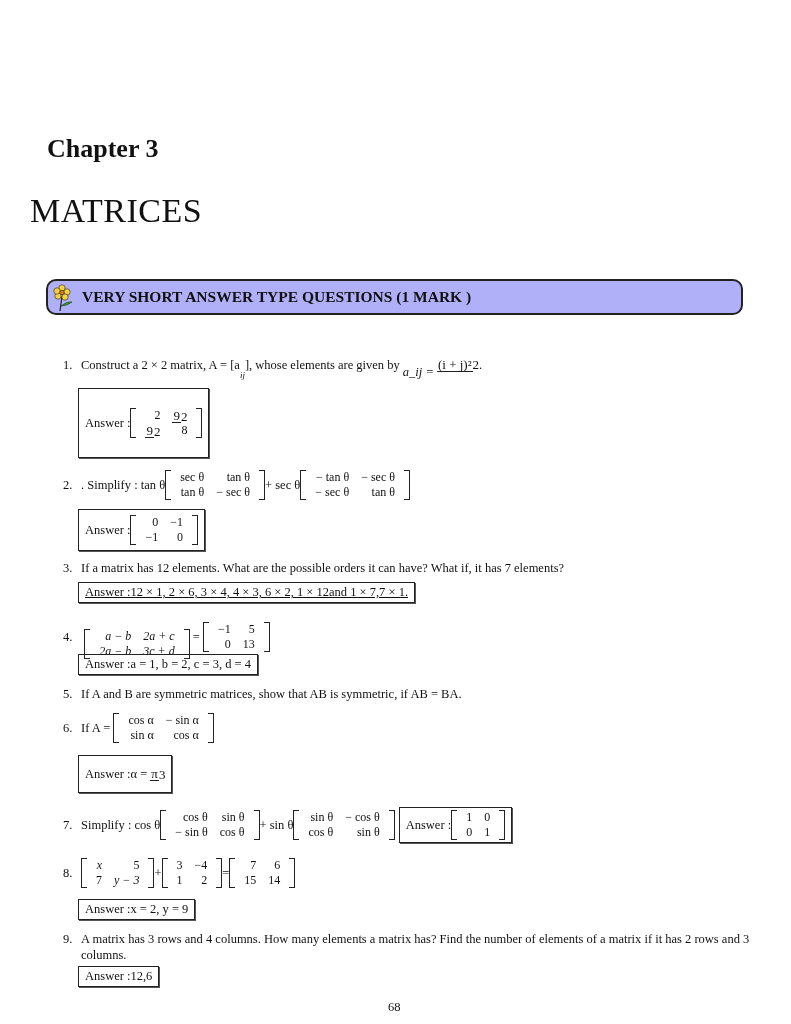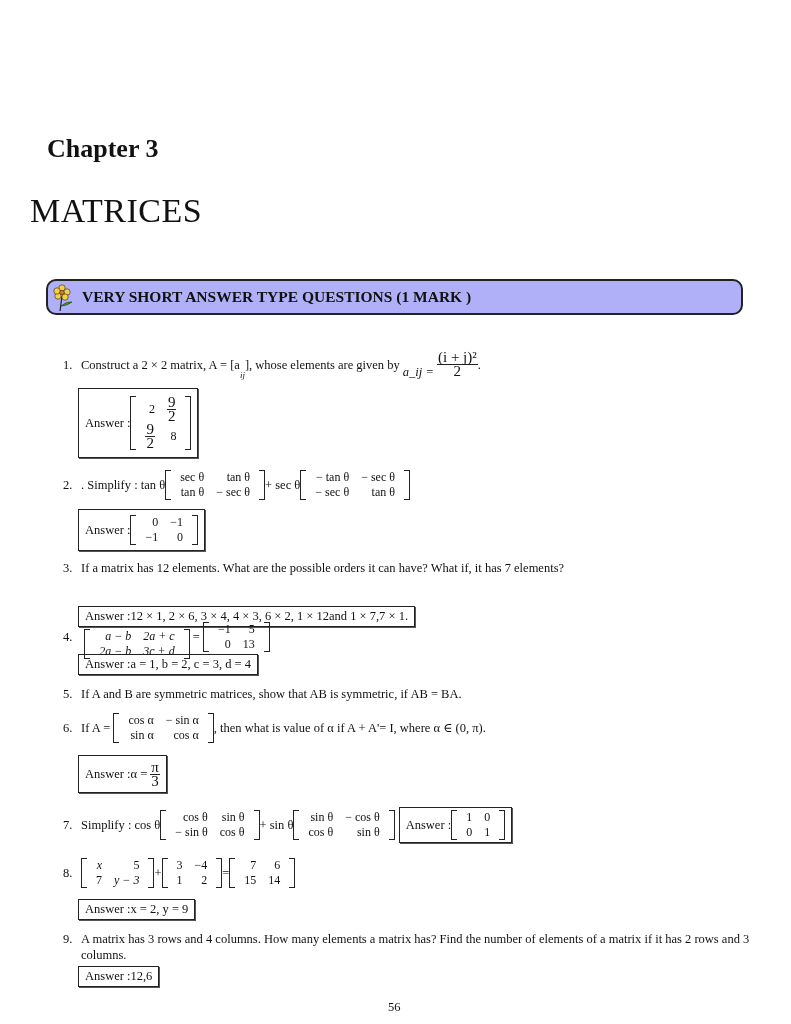--- a/index.html
+++ b/index.html
@@ -16,21 +16,21 @@
   .num { display:inline-block; width:18px; }
   .it { font-style:italic;margin-top:15px; }
   .ansbox { border:1px solid #222; box-shadow:1px 1px 0 #555; padding:2px 6px;
             font-size:12.5px; display:inline-flex; align-items:center; }
   .mat { display:inline-flex; align-items:center; vertical-align:middle; }
   .br { width:5px; border:1px solid #222; align-self:stretch; }
   .brl { border-right:none; margin-right:3px; }
   .brr { border-left:none; margin-left:3px; }
   table.m { border-collapse:collapse; }
   table.m td { padding:0 6px; text-align:right; line-height:15px; font-size:12px; }
-  .frac { display:inline-flex; flex-direction:column; align-items:center; vertical-align:middle; font-size:15px; line-height:13px; }
+  .frac { display:inline-flex; flex-direction:row; align-items:center; vertical-align:middle; font-size:13px; line-height:13px; }
   .frac .n { border-bottom:1px solid #222; padding:0 1px; }
   .page-num { left:388px; top:1000px; font-size:12.5px; }
   .row { display:flex; align-items:center; }
 </style>
 </head>
 <body>
 
 <div class="abs chapter">Chapter 3</div>
 <div class="abs title">MATRICES</div>
 
@@ -136,21 +136,21 @@
           </tr>
         </tbody>
       </table>
     <span class="br brr"></span>
     </span>
 </div>
 
 <div class="abs q" style="left:63px;top:560px;">
   <span class="num">3.</span><span>If a matrix has 12 elements. What are the possible orders it can have? What if, it has 7 elements?</span>
 </div>
-<div class="abs ansbox" style="left:78px;top:606px;">Answer :12 × 1, 2 × 6, 3 × 4, 4 × 3, 6 × 2, 1 × 12and 1 × 7,7 × 1.</div>
+<div class="abs ansbox" style="left:78px;top:582px;text-decoration:underline;">Answer :12 × 1, 2 × 6, 3 × 4, 4 × 3, 6 × 2, 1 × 12and 1 × 7,7 × 1.</div>
 
 <div class="abs q row" style="left:63px;top:614px;">
   <span class="num">4.</span>
   &nbsp;
   <span class="mat it">
       <span class="br brl"></span>
     <table class="m">
         <tbody>
           <tr>
             <td>a − b</td>
@@ -200,21 +200,20 @@
             <td>− sin α</td>
           </tr>
           <tr>
             <td>sin α</td>
             <td>cos α</td>
           </tr>
         </tbody>
       </table>
     <span class="br brr"></span>
     </span>
-  <span>, then what is value of α if A + A'= I, where α ∈ (0, π).</span>
 </div>
 <div class="abs ansbox" style="left:78px;top:755px;height:32px;">
   <span>Answer :α =</span>&nbsp;
   <span class="frac">
       <span class="n">π</span>
       <span>3</span>
     </span>
 </div>
 
 <div class="abs q row" style="left:63px;top:807px;">
@@ -328,13 +327,13 @@
     </span>
 </div>
 <div class="abs ansbox" style="left:78px;top:899px;">Answer :x = 2, y = 9</div>
 
 <div class="abs q" style="left:63px;top:931px;width:690px;display:flex;">
   <span class="num" style="flex:none;">9.</span>
     <span>A matrix has 3 rows and 4 columns. How many elements a matrix has? Find the number of elements of a matrix if it has 2 rows and 3 columns.</span>
 </div>
 <div class="abs ansbox" style="left:78px;top:966px;">Answer :12,6</div>
 
-<div class="abs page-num">56</div>
+<div class="abs page-num">68</div>
 
 </body></html>

